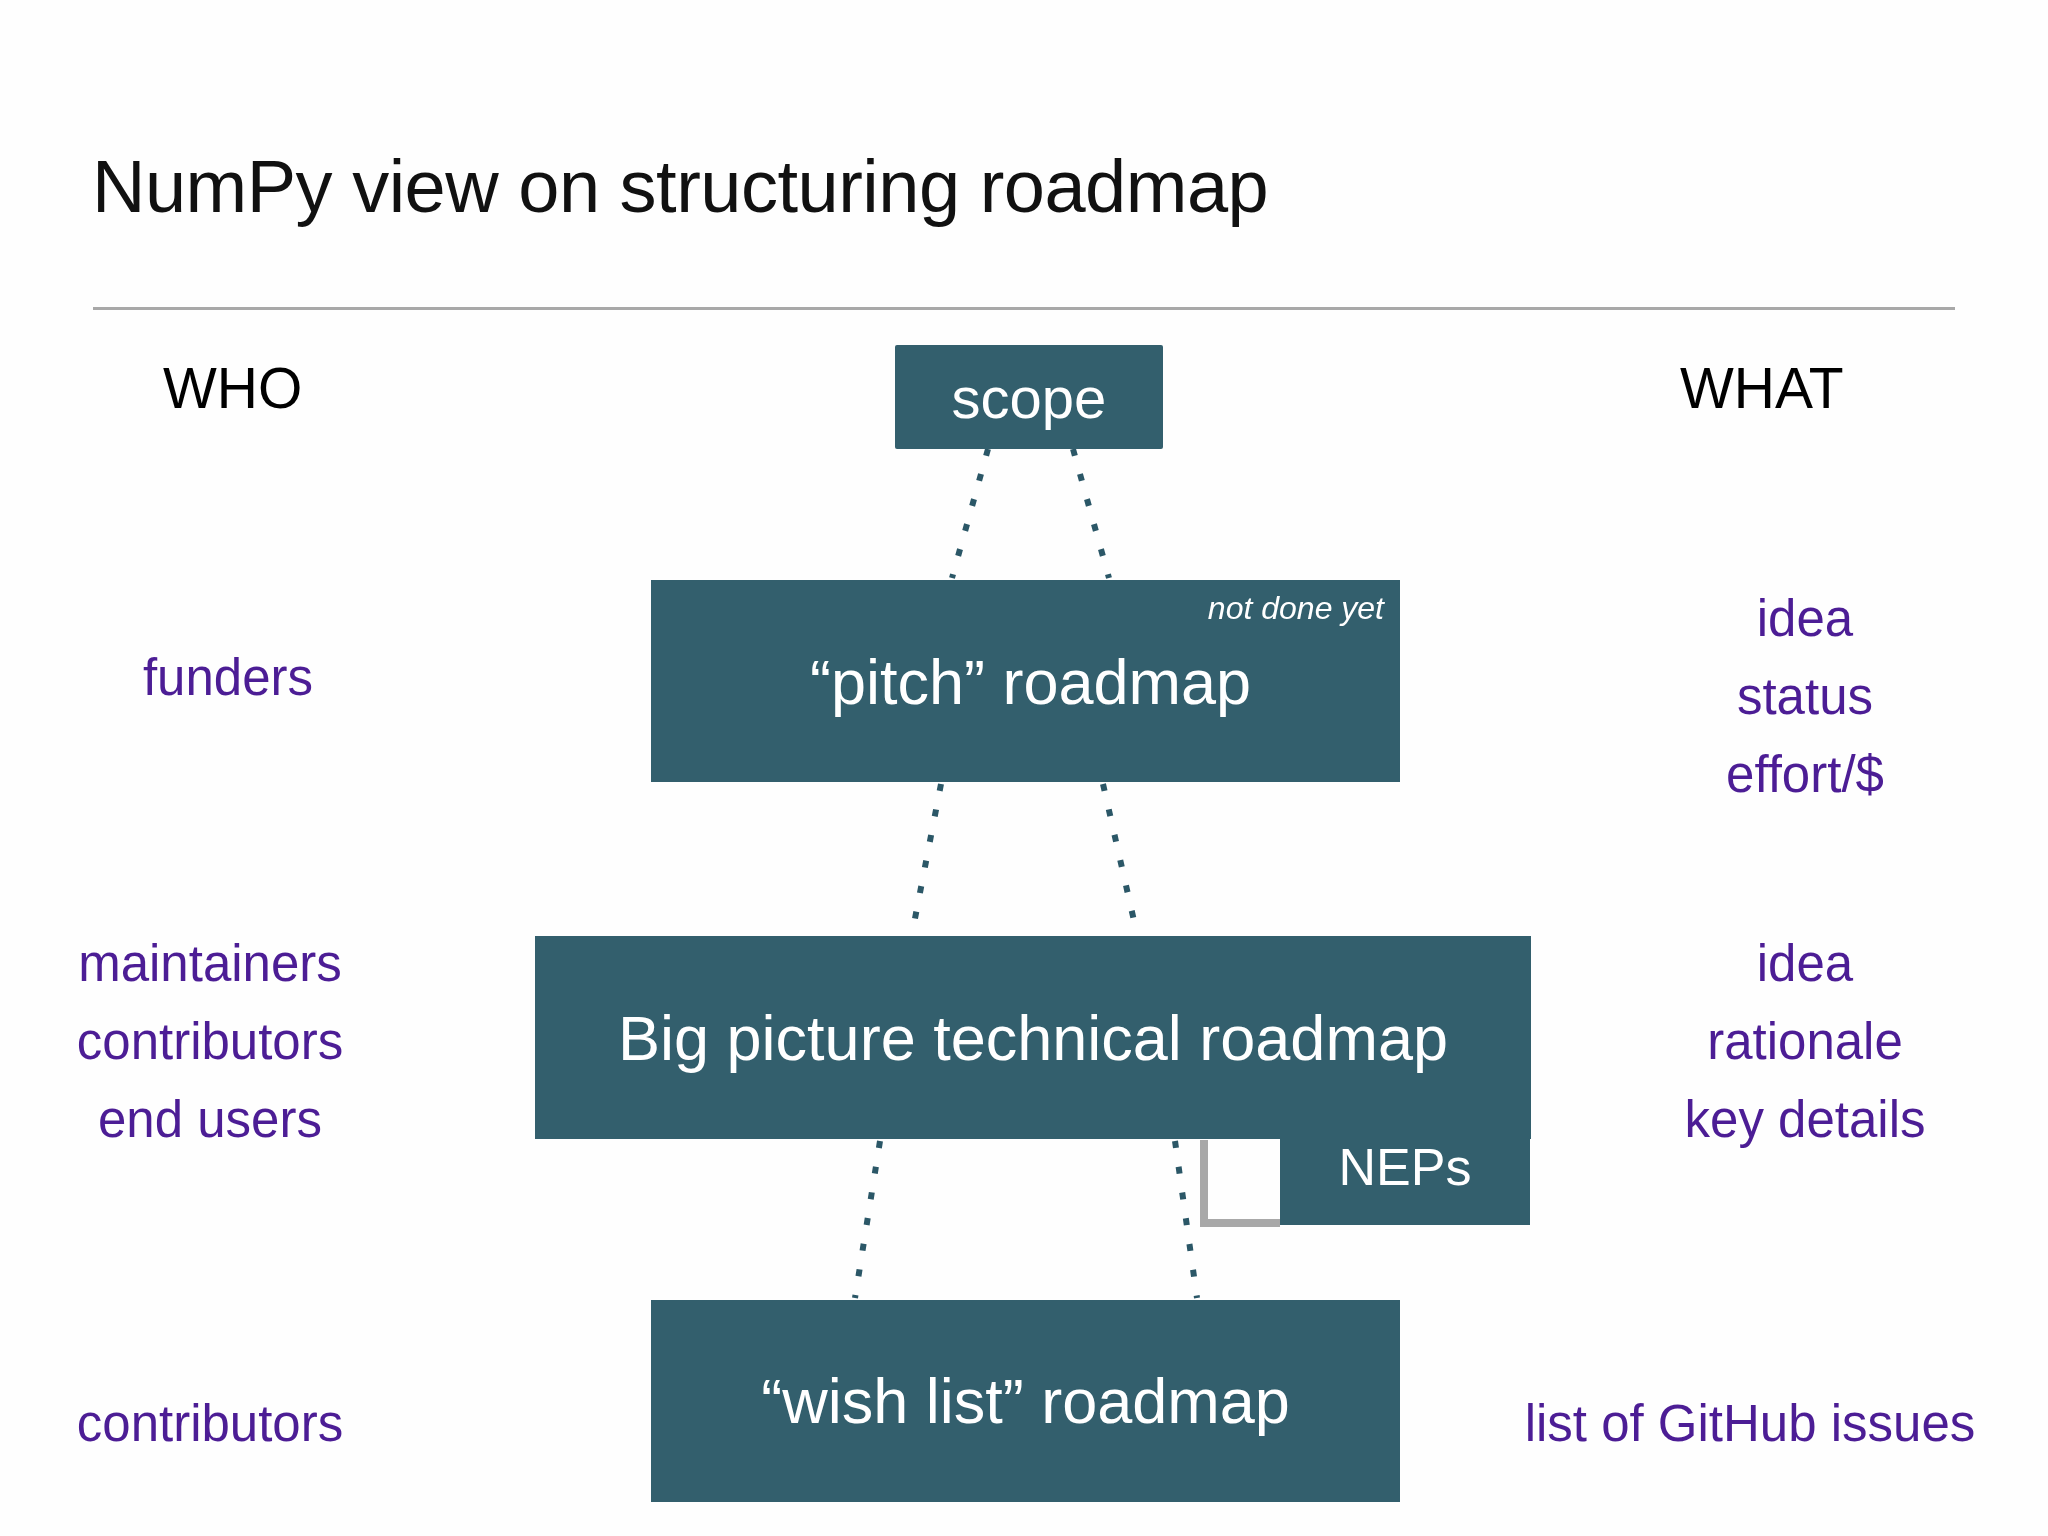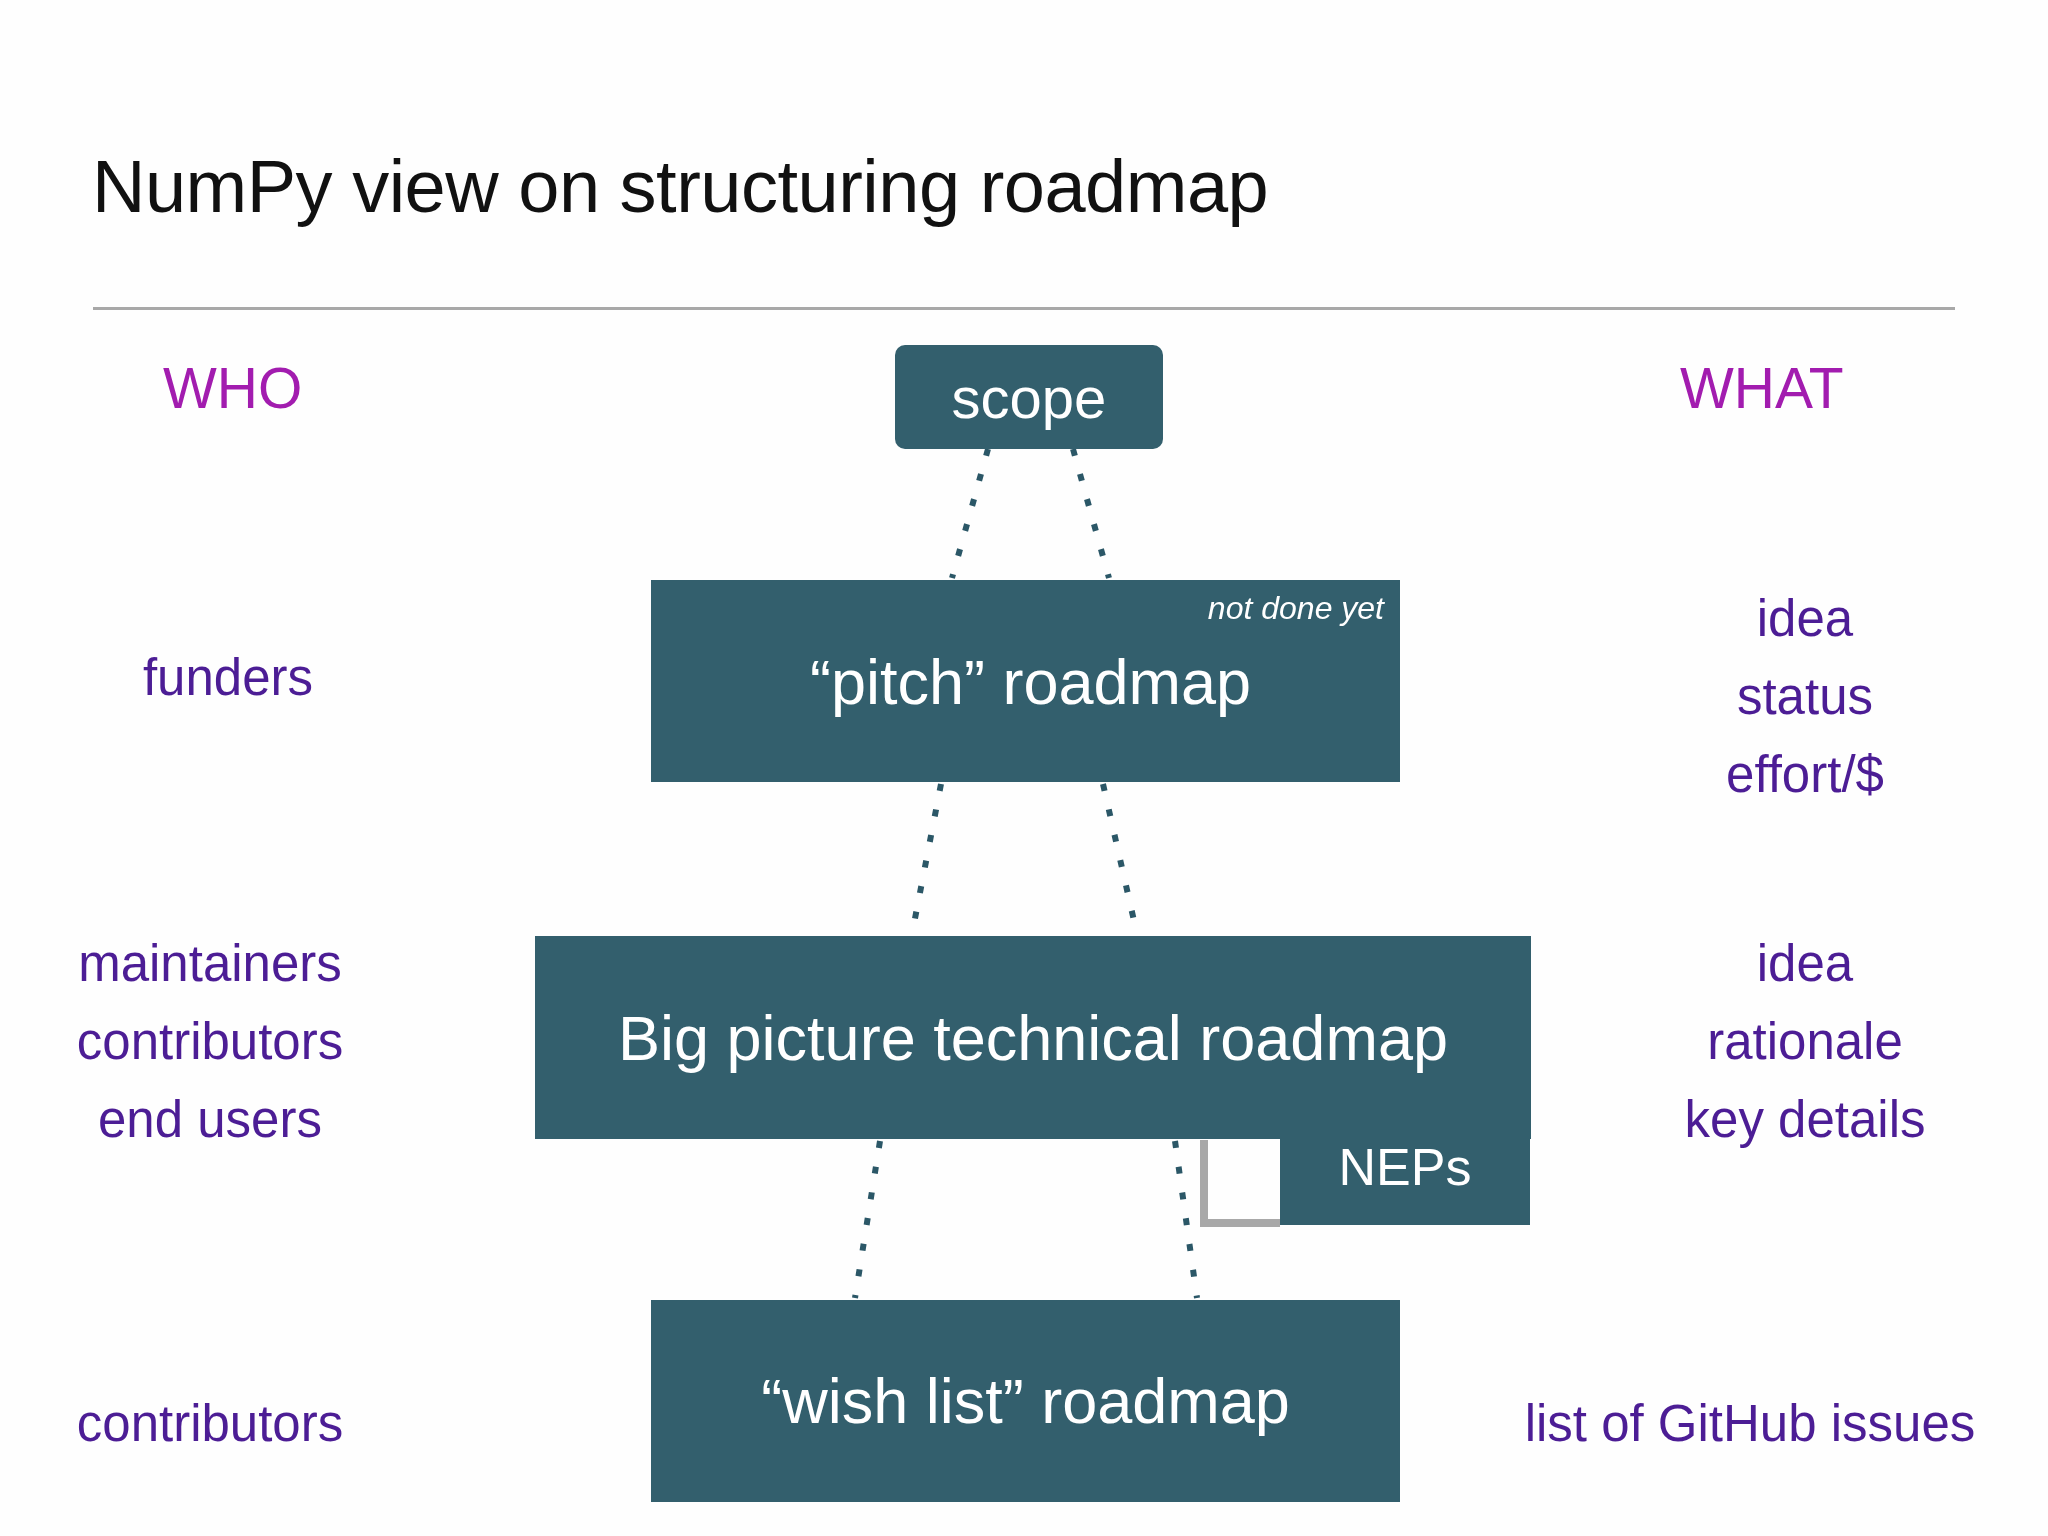--- a/index.html
+++ b/index.html
@@ -37,21 +37,21 @@
     top: 307px;
     width: 1862px;
     height: 3px;
     background: #a8a8a8;
   }
 
   
   .col-header {
     position: absolute;
     font-size: 57px;
-    color: #a21caf;
+    color: #000000;
     font-weight: 400;
     letter-spacing: 0px;
     white-space: nowrap;
   }
   #who-header { left: 163px; top: 355px; }
   #what-header { left: 1680px; top: 355px; }
 
   
   .side-label {
     position: absolute;
@@ -80,21 +80,21 @@
     align-items: center;
     justify-content: center;
     font-weight: 400;
   }
 
   #box-scope {
     left: 895px;
     top: 345px;
     width: 268px;
     height: 104px;
-    border-radius: 10px;
+    border-radius: 2px;
     font-size: 58px;
     z-index: 5;
   }
 
   #box-pitch {
     left: 651px;
     top: 580px;
     width: 749px;
     height: 202px;
     font-size: 63px;

